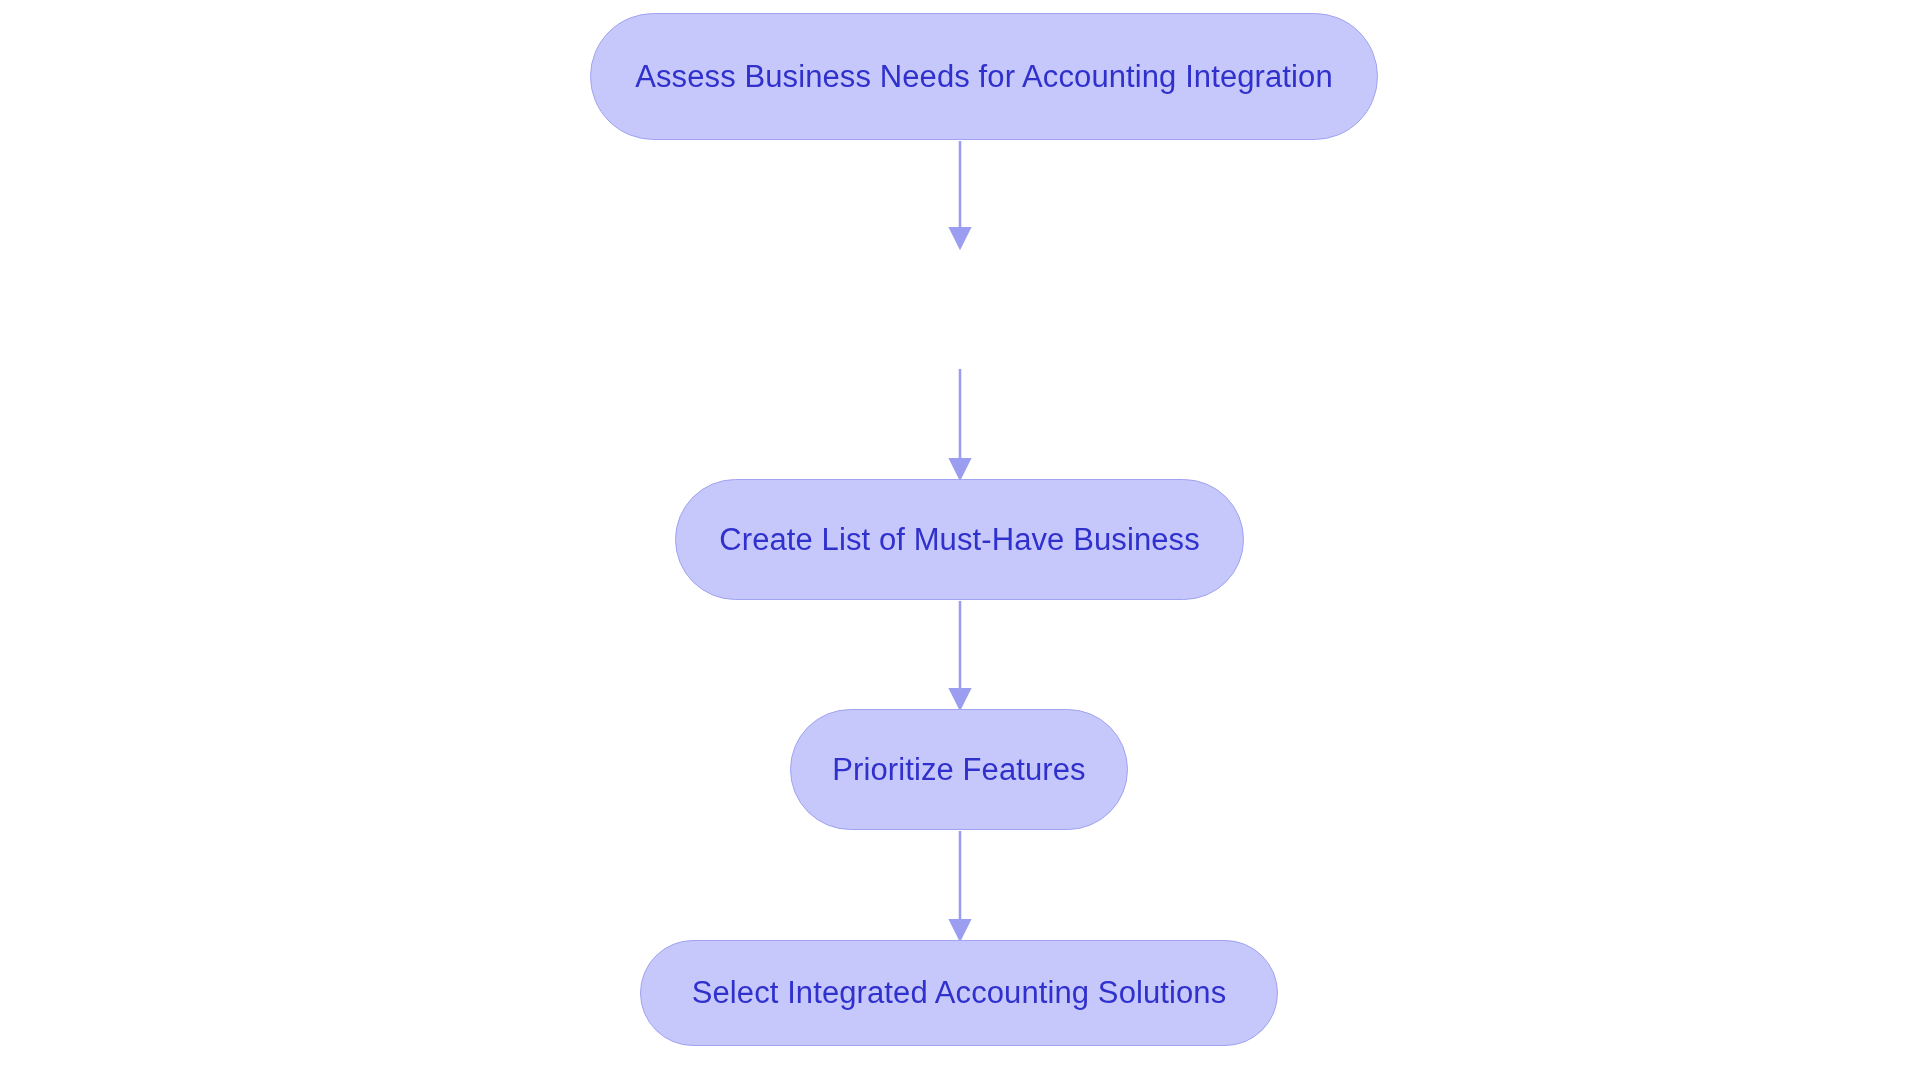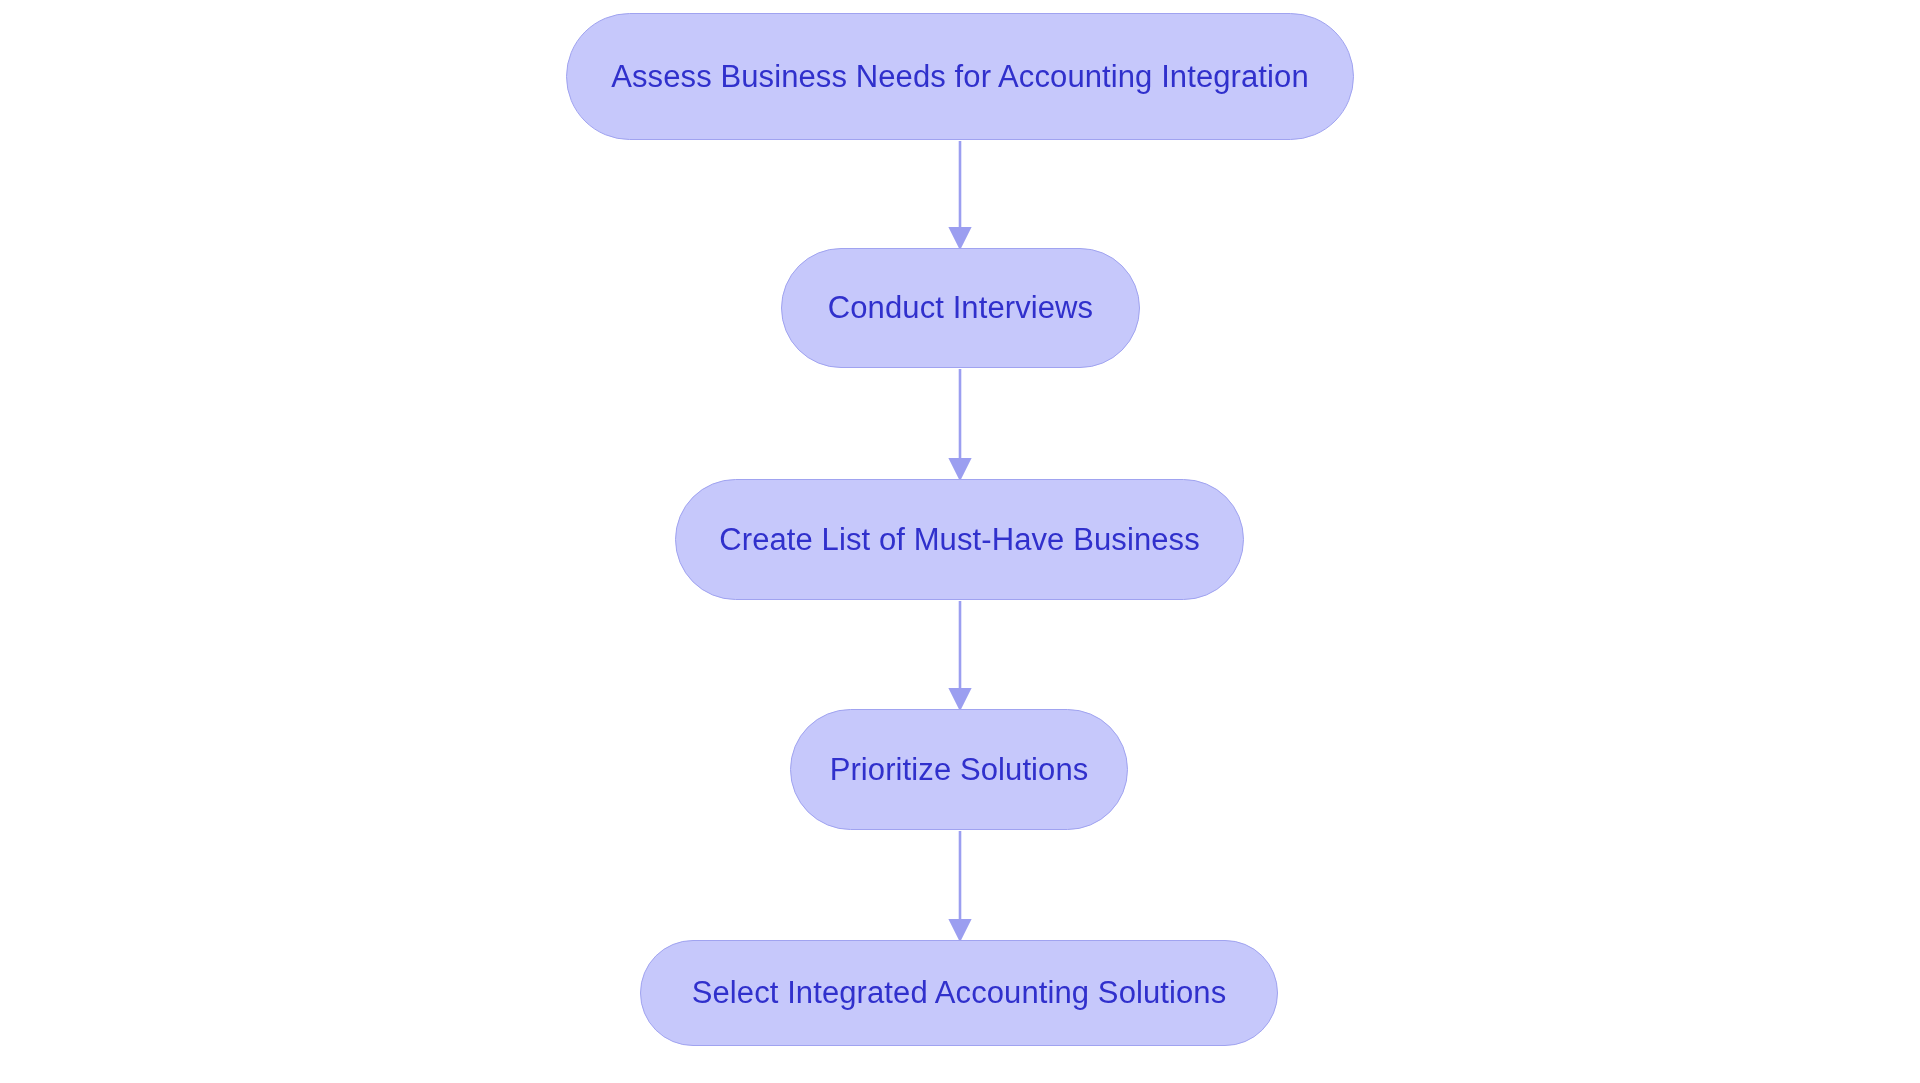--- a/index.html
+++ b/index.html
@@ -39,21 +39,21 @@
   .node-label {
     color: #3030cc;
     font-family: "Liberation Sans", sans-serif;
     font-size: 31px;
     font-weight: 400;
     line-height: 1.15;
     letter-spacing: 0.1px;
     white-space: nowrap;
     padding: 0 26px;
   }
-  .n1 { left: 566px;  top: 13px;   width: 788px; height: 127px; }
+  .n1 { left: 590px;  top: 13px;   width: 788px; height: 127px; }
   .n2 { left: 781px;  top: 248px;  width: 359px; height: 120px; }
   .n3 { left: 675px;  top: 479px;  width: 569px; height: 121px; }
   .n4 { left: 790px;  top: 709px;  width: 338px; height: 121px; }
   .n5 { left: 640px;  top: 940px;  width: 638px; height: 106px; text-align: right; }
 </style>
 </head>
 <body>
 
 <div id="canvas">
 
@@ -78,29 +78,26 @@
 
     <g>
       <line x1="960" y1="831" x2="960" y2="922" stroke="#9b9ef0" stroke-width="2.6" marker-end="url(#arrowhead)"></line>
     </g>
   </svg>
 
   <div class="node-shape n1">
     <span class="node-label">Assess Business Needs for Accounting Integration</span>
   </div>
 
-  <div class="node-shape n2">
-    <span class="node-label">Conduct Interviews</span>
-  </div>
 
   <div class="node-shape n3">
     <span class="node-label">Create List of Must-Have Business</span>
   </div>
 
   <div class="node-shape n4">
-    <span class="node-label">Prioritize Solutions</span>
+    <span class="node-label">Prioritize Features</span>
   </div>
 
   <div class="node-shape n5">
     <span class="node-label">Select Integrated Accounting Solutions</span>
   </div>
 
 </div>
 
 </body></html>

